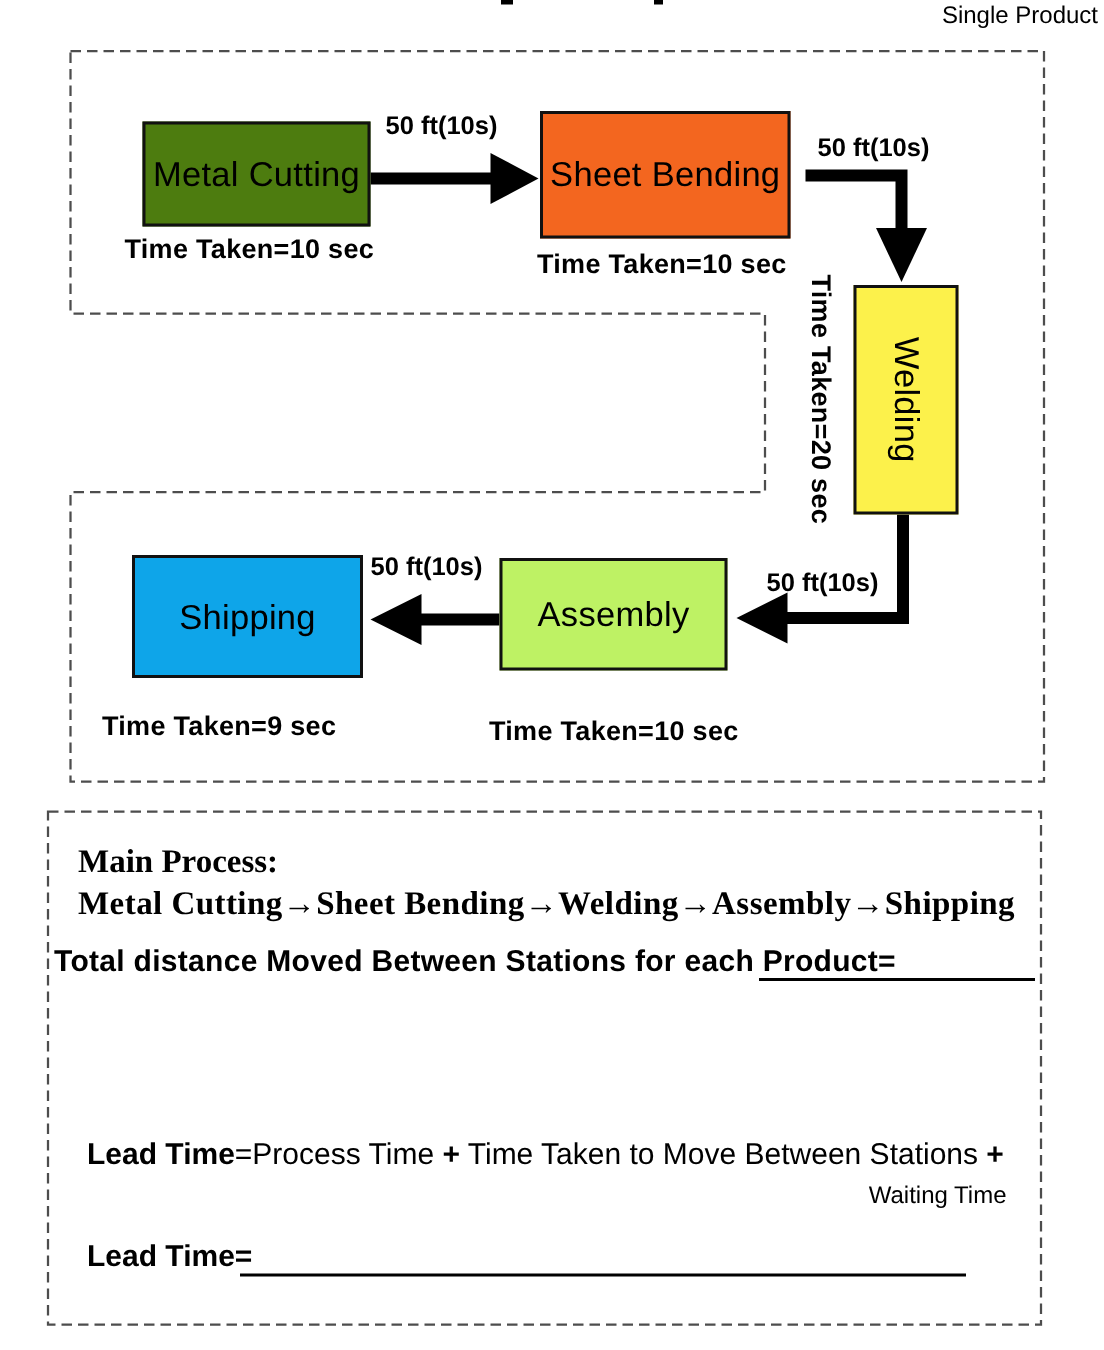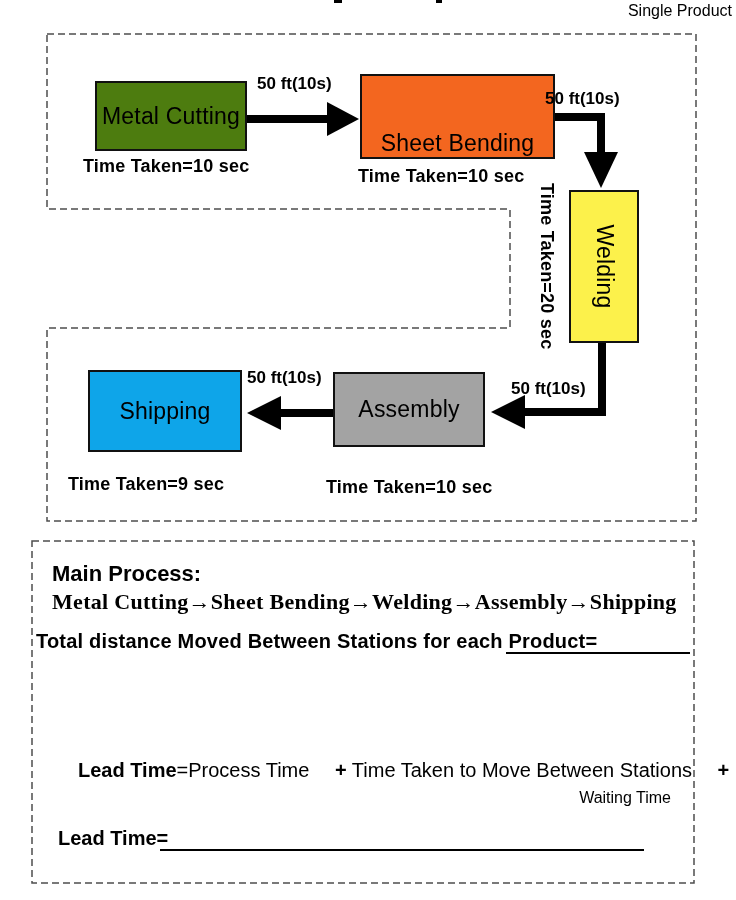--- a/index.html
+++ b/index.html
@@ -23,28 +23,28 @@
   .vlabel{
     position:absolute;font-weight:bold;font-size:18px;letter-spacing:0.2px;white-space:nowrap;
     transform-origin:0 0;transform:rotate(90deg);
   }
 
   .corner-label{position:absolute;left:610px;top:2px;width:122px;text-align:right;font-size:16px;}
 
   .frag{position:absolute;height:3px;background:#000;}
 
   
-  .mp-title{position:absolute;left:52px;top:561px;font-family:Liberation Sans, sans-serif;
+  .mp-title{position:absolute;left:52px;top:561px;font-family:Liberation Serif, serif;
             font-weight:bold;font-size:22px;white-space:nowrap;}
   .mp-seq{position:absolute;left:52px;top:589px;font-family:"Liberation Serif","DejaVu Serif",serif;
           font-weight:bold;font-size:22px;letter-spacing:0.3px;white-space:nowrap;}
   .total-label{position:absolute;left:36px;top:630px;font-weight:bold;font-size:20px;letter-spacing:0.2px;white-space:nowrap;}
   .rule{position:absolute;height:2px;background:#000;}
   .lead-formula{position:absolute;left:58px;top:759px;font-size:20px;white-space:nowrap;}
-  .lead-formula .b{font-weight:bold;margin-left:20px;}
+  .lead-formula .b{font-weight:bold;}
   .waiting{position:absolute;left:371px;top:789px;width:300px;text-align:right;font-size:16px;white-space:nowrap;}
   .lead-blank{position:absolute;left:58px;top:827px;font-weight:bold;font-size:20px;white-space:nowrap;}
 </style>
 </head>
 <body>
 
 <div id="stage">
 
   <div class="frag" style="left:334px;top:0;width:8px;"></div>
   <div class="frag" style="left:436px;top:0;width:6px;"></div>
@@ -74,27 +74,27 @@
 
     <g>
       <path d="M333,413 L279,413" stroke="#000" stroke-width="8" fill="none"></path>
       <polygon points="247,413 281,396 281,430" fill="#000"></polygon>
     </g>
   </svg>
 
   <div class="station" style="left: 95px; top: 81px; width: 152px; height: 70px; background: #4d7c0f;">
     <span>Metal Cutting</span>
   </div>
-  <div class="station" style="left: 360px; top: 74px; width: 195px; height: 85px; background: rgb(243, 102, 31); align-items: flex-end;">
+  <div class="station" style="left: 360px; top: 74px; width: 167px; height: 85px; background: rgb(243, 102, 31);">
     <span>Sheet Bending</span>
   </div>
   <div class="station" style="left: 569px; top: 190px; width: 70px; height: 153px; background: rgb(252, 241, 75);">
     <span class="rot">Welding</span>
   </div>
-  <div class="station" style="left: 333px; top: 372px; width: 152px; height: 75px; background: #a3a3a3;">
+  <div class="station" style="left: 333px; top: 372px; width: 152px; height: 75px; background: #bef264;">
     <span>Assembly</span>
   </div>
   <div class="station" style="left: 88px; top: 370px; width: 154px; height: 82px; background: #0ea5e9; text-align: right;">
     <span>Shipping</span>
   </div>
 
   <div class="dist-label" style="left:257px;top:74px;">50 ft(10s)</div>
   <div class="dist-label" style="left:545px;top:89px;">50 ft(10s)</div>
   <div class="dist-label" style="left:511px;top:379px;">50 ft(10s)</div>
   <div class="dist-label" style="left:247px;top:368px;">50 ft(10s)</div>

